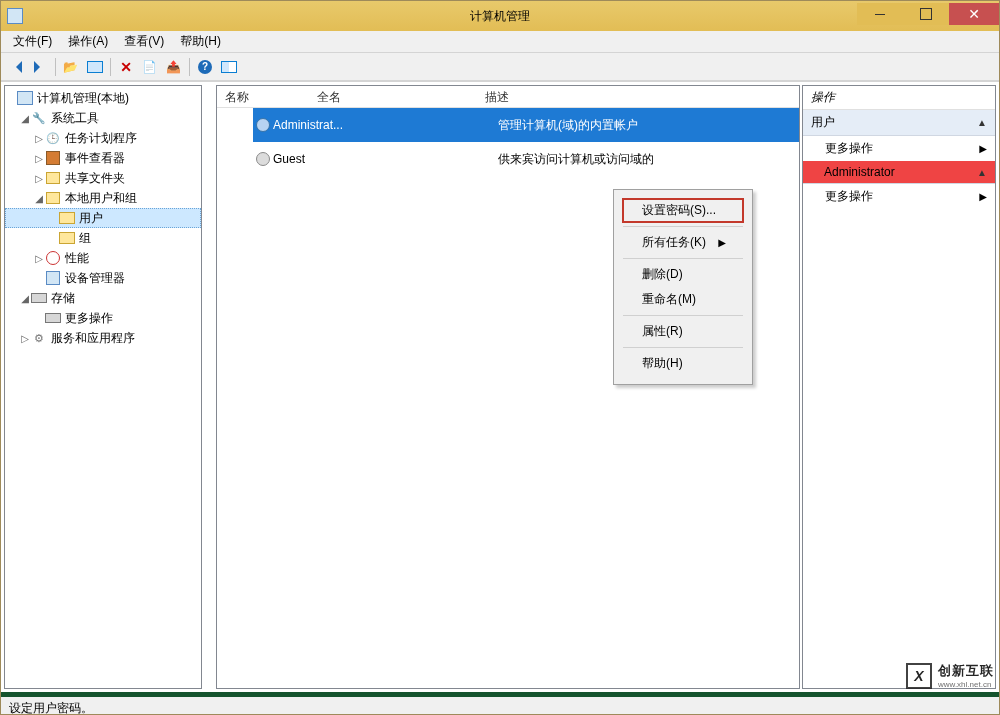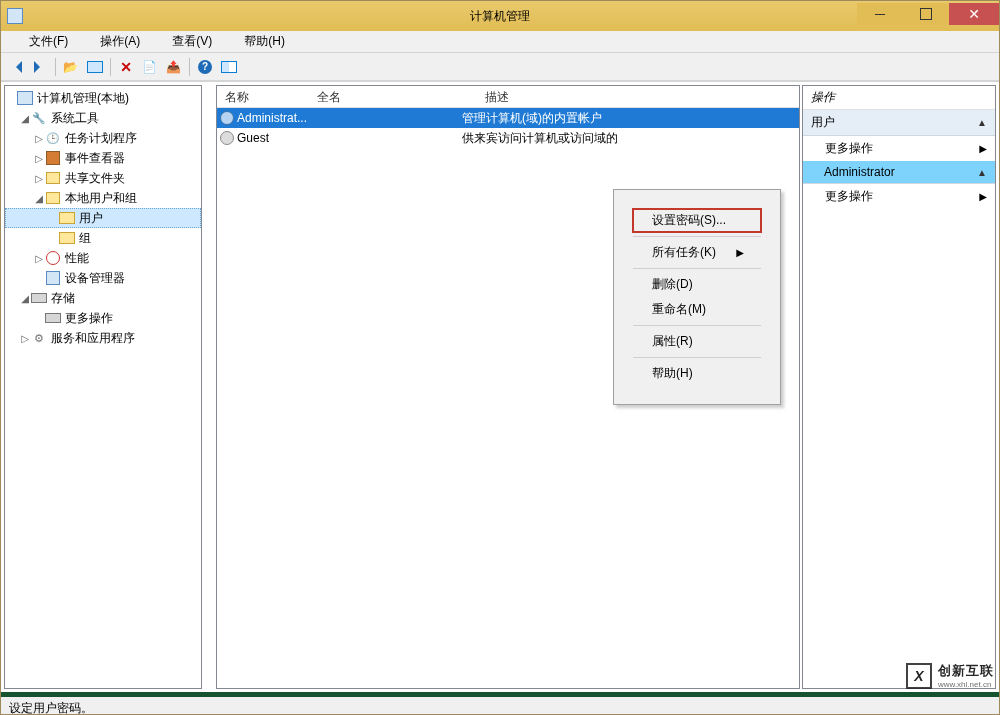--- a/index.html
+++ b/index.html
@@ -10,21 +10,21 @@
 .titlebar { height: 30px; background: linear-gradient(#e8c96b, #e2bd55); display: flex; align-items: center; position: relative; }
 .titlebar-icon { width: 16px; height: 16px; margin: 0 6px; background: #d2e6f5; border: 1px solid #5a8bc4; }
 .titlebar-title { position: absolute; left: 50%; transform: translateX(-50%); font-size: 12px; color: #000; }
 .titlebar-controls { margin-left: auto; display: flex; }
 .tc-btn { width: 46px; height: 22px; display: flex; align-items: center; justify-content: center; background: #e2bd55; margin-top:-4px; }
 .tc-btn.min::before { content:""; width:10px; height:1px; background:#333; }
 .tc-btn.max::before { content:""; width:10px; height:10px; border:1px solid #333; }
 .tc-btn.close { background:#c75050; color:#fff; font-size:14px; width:50px; }
 
 .menubar { height: 22px; background: #f0f0f0; display: flex; align-items: center; padding: 0 4px; border-bottom:1px solid #d4d4d4; }
-.menu-item { padding: 2px 8px; cursor: default; margin-left: 16px; }
+.menu-item { padding: 2px 8px; cursor: default; }
 
 .toolbar { height: 28px; background: #f0f0f0; display: flex; align-items: center; padding: 0 4px; gap: 2px; border-bottom:1px solid #d4d4d4;}
 .tb-btn { width: 22px; height: 22px; display:flex; align-items:center; justify-content:center; border:1px solid transparent; }
 .tb-sep { width:1px; height:18px; background:#c0c0c0; margin:0 2px; }
 .arrow-l::before{content:"";border:6px solid transparent;border-right-color:#1e6bb8;}
 .arrow-r::before{content:"";border:6px solid transparent;border-left-color:#1e6bb8;}
 .folder-up::before{content:"📂";font-size:12px;}
 .props::before{content:"";width:14px;height:10px;border:1px solid #0a7ed2; background:#cfe7fc;}
 .del::before{content:"✕";color:#c80000;font-weight:bold;font-size:14px;}
 .export::before{content:"📤";font-size:12px;}
@@ -52,38 +52,38 @@
 .ic-dev::before{content:"";width:12px;height:12px;background:#d2e6f5;border:1px solid #5a8bc4;}
 .ic-store::before{content:"";width:14px;height:8px;background:#d7d7d7;border:1px solid #777;}
 .ic-disk::before{content:"";width:14px;height:8px;background:#d7d7d7;border:1px solid #777;}
 .ic-svc::before{content:"⚙";font-size:11px;color:#777;}
 
 .list-pane { flex:1; border:1px solid #828790; margin:3px 0; background:#fff; position:relative; }
 .list-header { display:flex; height:22px; border-bottom:1px solid #e0e0e0; }
 .list-col { padding:3px 8px; color:#333; border-right:1px solid transparent;}
 .col-name{width:92px;} .col-full{width:153px;} .col-desc{flex:1;margin-left:15px;}
 .list-body { }
-.list-row { display:flex; height:20px; align-items:center; }
+.list-row { display:flex; height:34px; align-items:center;margin-left:36px; }
 .list-row.selected { background:#1e7ad4; color:#fff; }
 .li-icon{width:20px;display:flex;align-items:center;justify-content:center;}
 .user-ic::before{content:"";width:12px;height:12px;border-radius:50%;background:#b7d3f2;border:1px solid #3874a8;display:block;}
 .user-ic-d::before{content:"";width:12px;height:12px;border-radius:50%;background:#dcdcdc;border:1px solid #8a8a8a;display:block;}
 .li-name{width:72px; overflow:hidden; text-overflow:ellipsis;}
 .li-full{width:153px;}
 .li-desc{flex:1; overflow:hidden; white-space:nowrap;}
 
 .action-pane { width:194px; border:1px solid #828790; margin:3px 3px 3px 2px; background:#fff; }
 .ap-title { padding:3px 8px; border-bottom:1px solid #e0e0e0;font-style:italic; }
 .ap-header { background:#e5edf7; padding:4px 8px; display:flex; align-items:center; justify-content:space-between; border-bottom:1px solid #d0d7e2;}
-.ap-header.sel { background:#7dd3fc;padding-left:21px;}
+.ap-header.sel { background:#ef4444;padding-left:21px;}
 .ap-exp { font-size:10px; color:#333;}
 .ap-item { padding:4px 8px 4px 22px; display:flex; align-items:center; justify-content:space-between; cursor:default;}
 .ap-arrow { font-size:10px;}
 
-.context-menu { position:absolute; left:612px; top:107px; width:168px; background:#f0f0f0; border:1px solid #a0a0a0; box-shadow:3px 3px 3px rgba(0,0,0,0.2); z-index:1000; padding:18px;}
+.context-menu { position:absolute; left:612px; top:107px; width:140px; background:#f0f0f0; border:1px solid #a0a0a0; box-shadow:3px 3px 3px rgba(0,0,0,0.2); z-index:1000; padding:8px;}
 .cm-item { padding:4px 18px 4px 20px; cursor:default; display:flex; justify-content:space-between; align-items:center;}
 .cm-item.highlighted { border:2px solid #c3382b; padding:2px 16px 2px 18px; }
 .cm-sep { height:1px; background:#d0d0d0; margin:3px 1px; }
 .cm-arrow { font-size:10px;}
 
 .statusbar { height:22px; background:#f0f0f0; border-top:5px solid #14532d; padding:3px 8px; display:flex; align-items:flex-start; }
 
 .watermark { position:absolute; right:6px; bottom:26px; display:flex; align-items:center; gap:6px; opacity:0.85;}
 .wm-logo { width:26px; height:26px; border:2px solid #222; display:flex; align-items:center; justify-content:center; font-weight:bold; font-size:14px; font-style:italic;}
 .wm-text { font-size:13px; font-weight:bold; letter-spacing:1px;}

